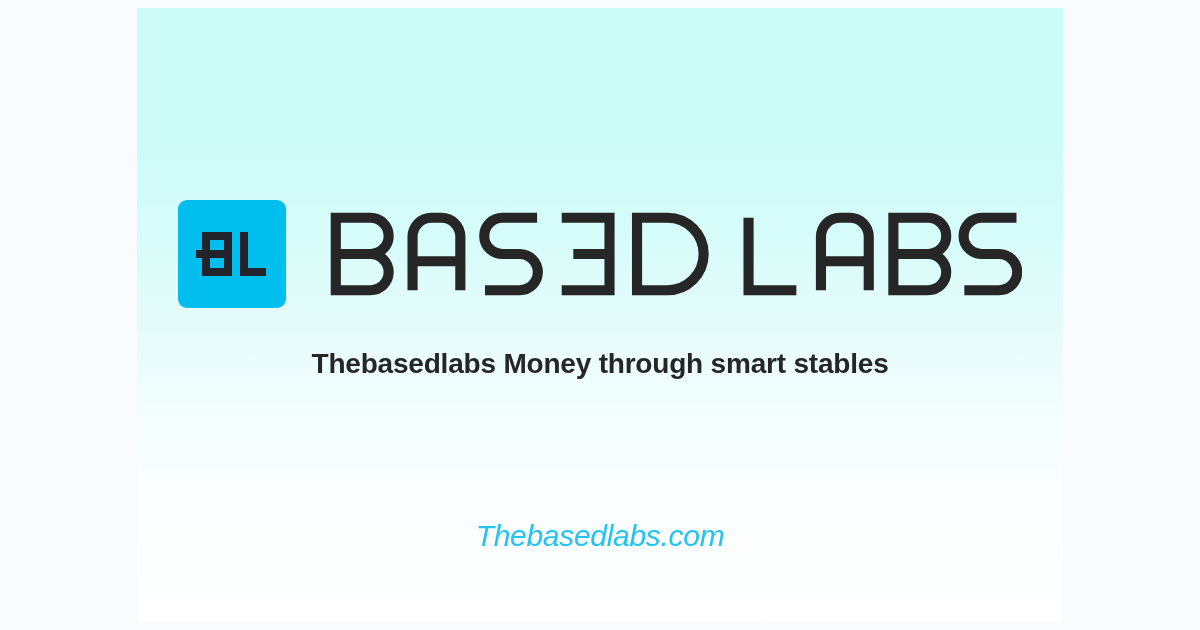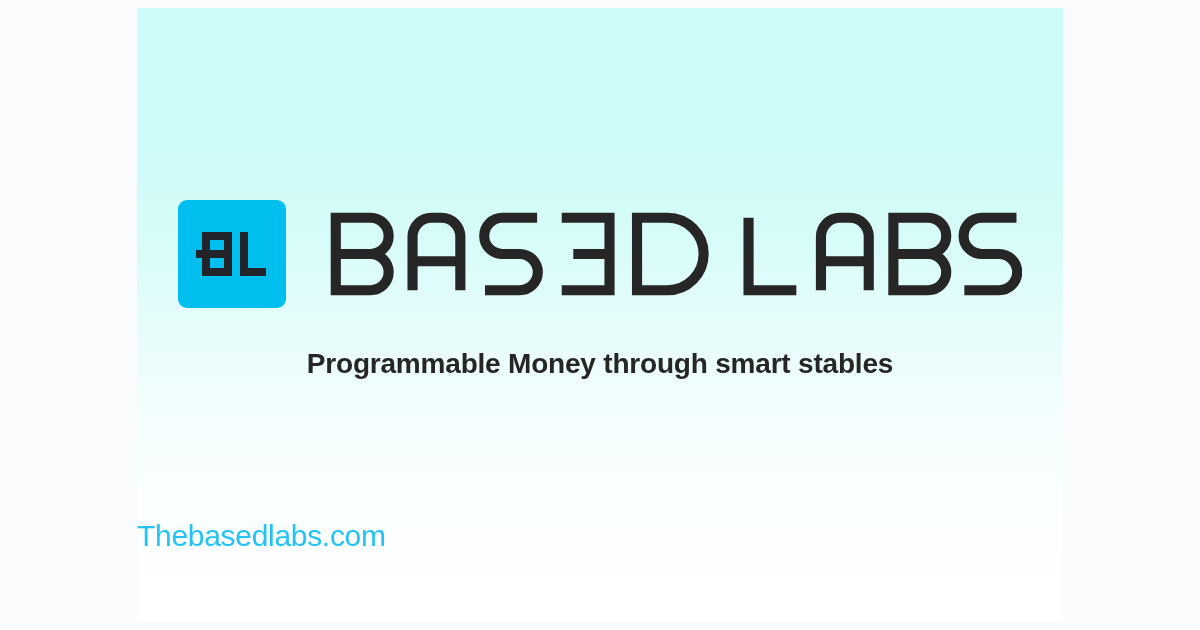--- a/index.html
+++ b/index.html
@@ -84,27 +84,28 @@
     line-height: 40px;
     white-space: nowrap;
   }
 
   
   #site-url {
     position: absolute;
     left: 0;
     top: 508px;
     width: 926px;
-    text-align: left;
+    text-align: center;
     font-size: 30px;
     font-weight: normal;
     letter-spacing: -0.3px;
     color: #23c3f5;
     line-height: 40px;
     white-space: nowrap;
+    font-style: italic;
   }
 </style>
 </head>
 <body>
 
 <div id="og-card">
 
   <div id="brand-lockup">
 
     <div id="logo-mark">
@@ -144,17 +145,17 @@
         <path d="M339,54 L339,17 A13,13 0 0 1 352,4 L359,4 A13,13 0 0 1 372,17 L372,54 M339,34 L372,34"></path>
 
         <path d="M389,54 L389,4 L413,4 A11,11 0 0 1 413,29 L389,29 L413,29 A12.5,12.5 0 0 1 413,54 L389,54 Z"></path>
 
         <path d="M474,4 L450,4 A12.5,12.5 0 0 0 450,29 L462,29 A12.5,12.5 0 0 1 462,54 L438,54"></path>
       </g>
     </svg>
 
   </div>
 
-  <div id="tagline">Programmable Money through smart stables</div>
+  <div id="tagline">Thebasedlabs Money through smart stables</div>
 
   <div id="site-url">Thebasedlabs.com</div>
 
 </div>
 
 </body></html>

